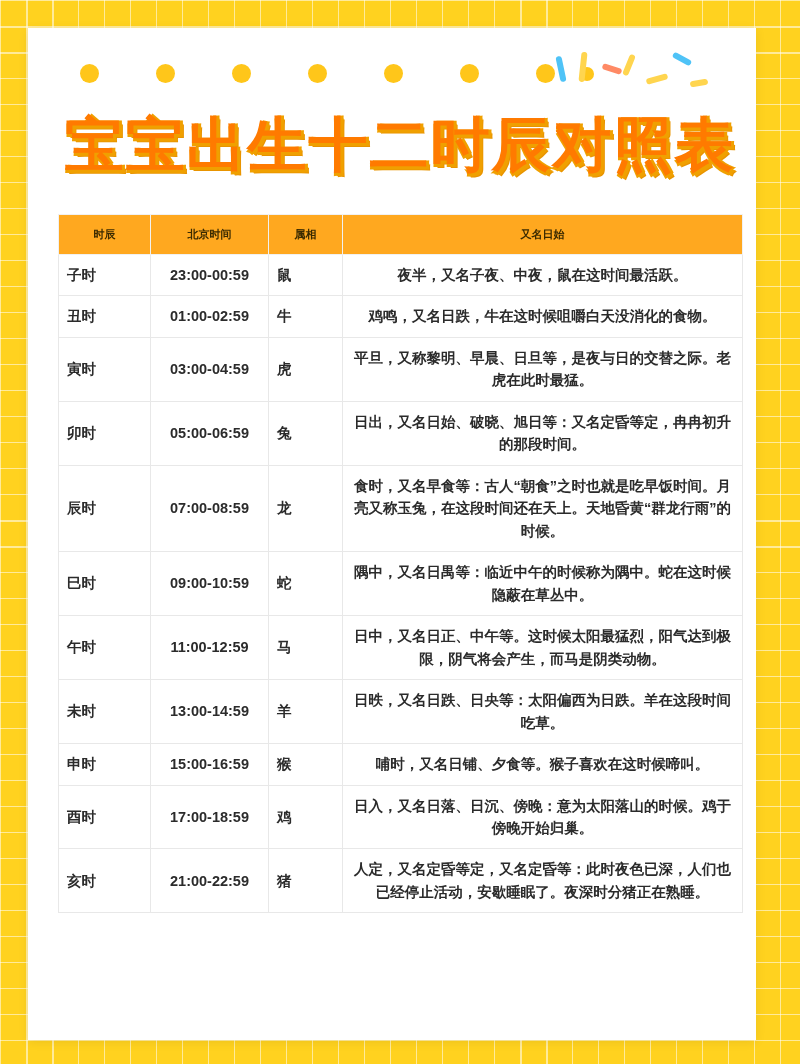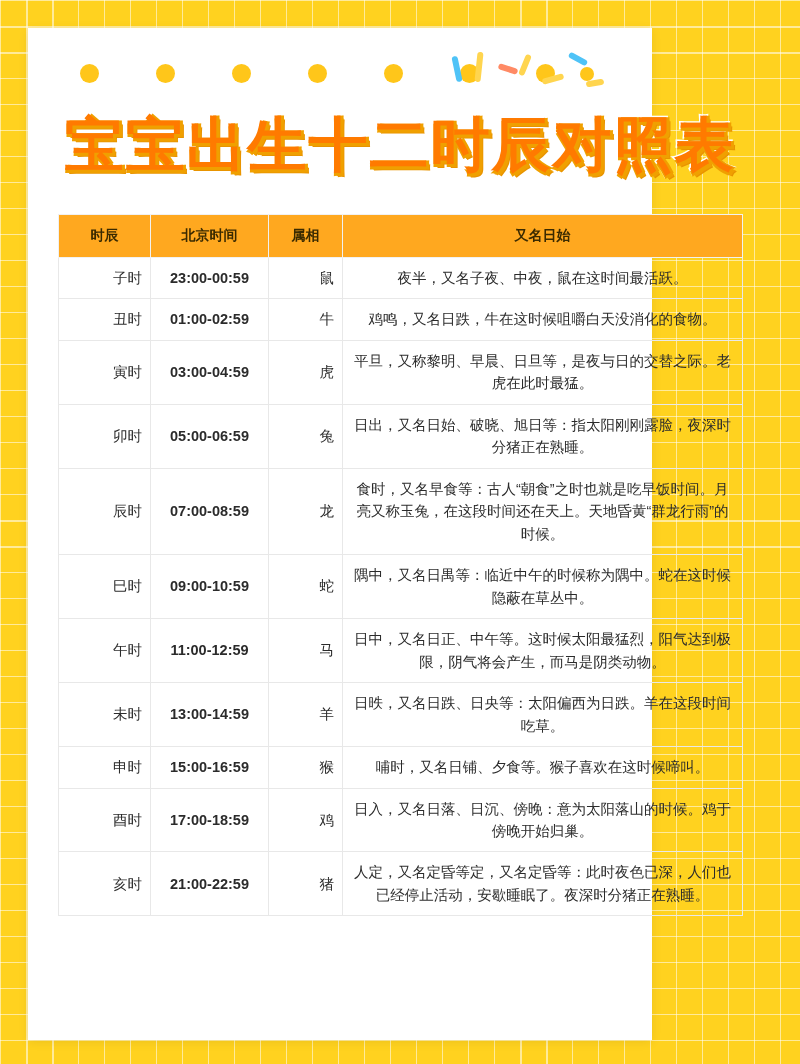--- a/index.html
+++ b/index.html
@@ -20,21 +20,21 @@
     inset: 0;
     background-color: #ffd21f;
     background-image:
       repeating-linear-gradient(to right, rgba(255,255,255,0.55) 0 1.5px, transparent 1.5px 26px),
       repeating-linear-gradient(to bottom, rgba(255,255,255,0.55) 0 1.5px, transparent 1.5px 26px);
   }
   .card {
     position: absolute;
     left: 28px;
     top: 28px;
-    width: 624px;
+    width: 728px;
     height: 1012px;
     background: #ffffff;
     box-shadow: 0 2px 10px rgba(0,0,0,0.08);
   }
   
   .dots {
     position: absolute;
     top: 36px;
     left: 52px;
     width: 520px;
@@ -87,45 +87,46 @@
     position: absolute;
     top: 186px;
     left: 30px;
     width: 684px;
     border-collapse: collapse;
     table-layout: fixed;
   }
   table.sheet th {
     background: #ffa81f;
     color: #3a2a00;
-    font-size: 14px;
+    font-size: 11px;
     font-weight: bold;
     padding: 12px 12px;
     border: 1px solid #f1f1f1;
   }
   table.sheet td {
     border: 1px solid #e8e8e8;
     font-size: 14.5px;
     color: #2b2b2b;
     padding: 9px 8px;
     vertical-align: middle;
     line-height: 1.55;
   }
   td.c-shichen, td.c-zodiac {
-    text-align: right;
-    font-weight: normal;
+    text-align: left;
+    font-weight: bold;
     font-size: 15.5px;
   }
   td.c-time {
     text-align: center;
     font-weight: bold;
     font-size: 14.5px;
   }
   td.c-desc {
     text-align: center;
+    font-weight: bold;
   }
   .col1 { width: 92px; }
   .col2 { width: 118px; }
   .col3 { width: 74px; }
   .col4 { width: 400px; }
 </style>
 </head>
 <body>
 
 <div class="bg-grid"></div>
@@ -188,21 +189,21 @@
       <tr>
         <td class="c-shichen">寅时</td>
         <td class="c-time">03:00-04:59</td>
         <td class="c-zodiac">虎</td>
         <td class="c-desc">平旦，又称黎明、早晨、日旦等，是夜与日的交替之际。老虎在此时最猛。</td>
       </tr>
       <tr>
         <td class="c-shichen">卯时</td>
         <td class="c-time">05:00-06:59</td>
         <td class="c-zodiac">兔</td>
-        <td class="c-desc">日出，又名日始、破晓、旭日等：指太阳刚刚露脸，夜深时分猪正在熟睡。</td>
+        <td class="c-desc">日出，又名日始、破晓、旭日等：又名定昏等定，冉冉初升的那段时间。</td>
       </tr>
       <tr>
         <td class="c-shichen">辰时</td>
         <td class="c-time">07:00-08:59</td>
         <td class="c-zodiac">龙</td>
         <td class="c-desc">食时，又名早食等：古人“朝食”之时也就是吃早饭时间。月亮又称玉兔，在这段时间还在天上。天地昏黄“群龙行雨”的时候。</td>
       </tr>
       <tr>
         <td class="c-shichen">巳时</td>
         <td class="c-time">09:00-10:59</td>

